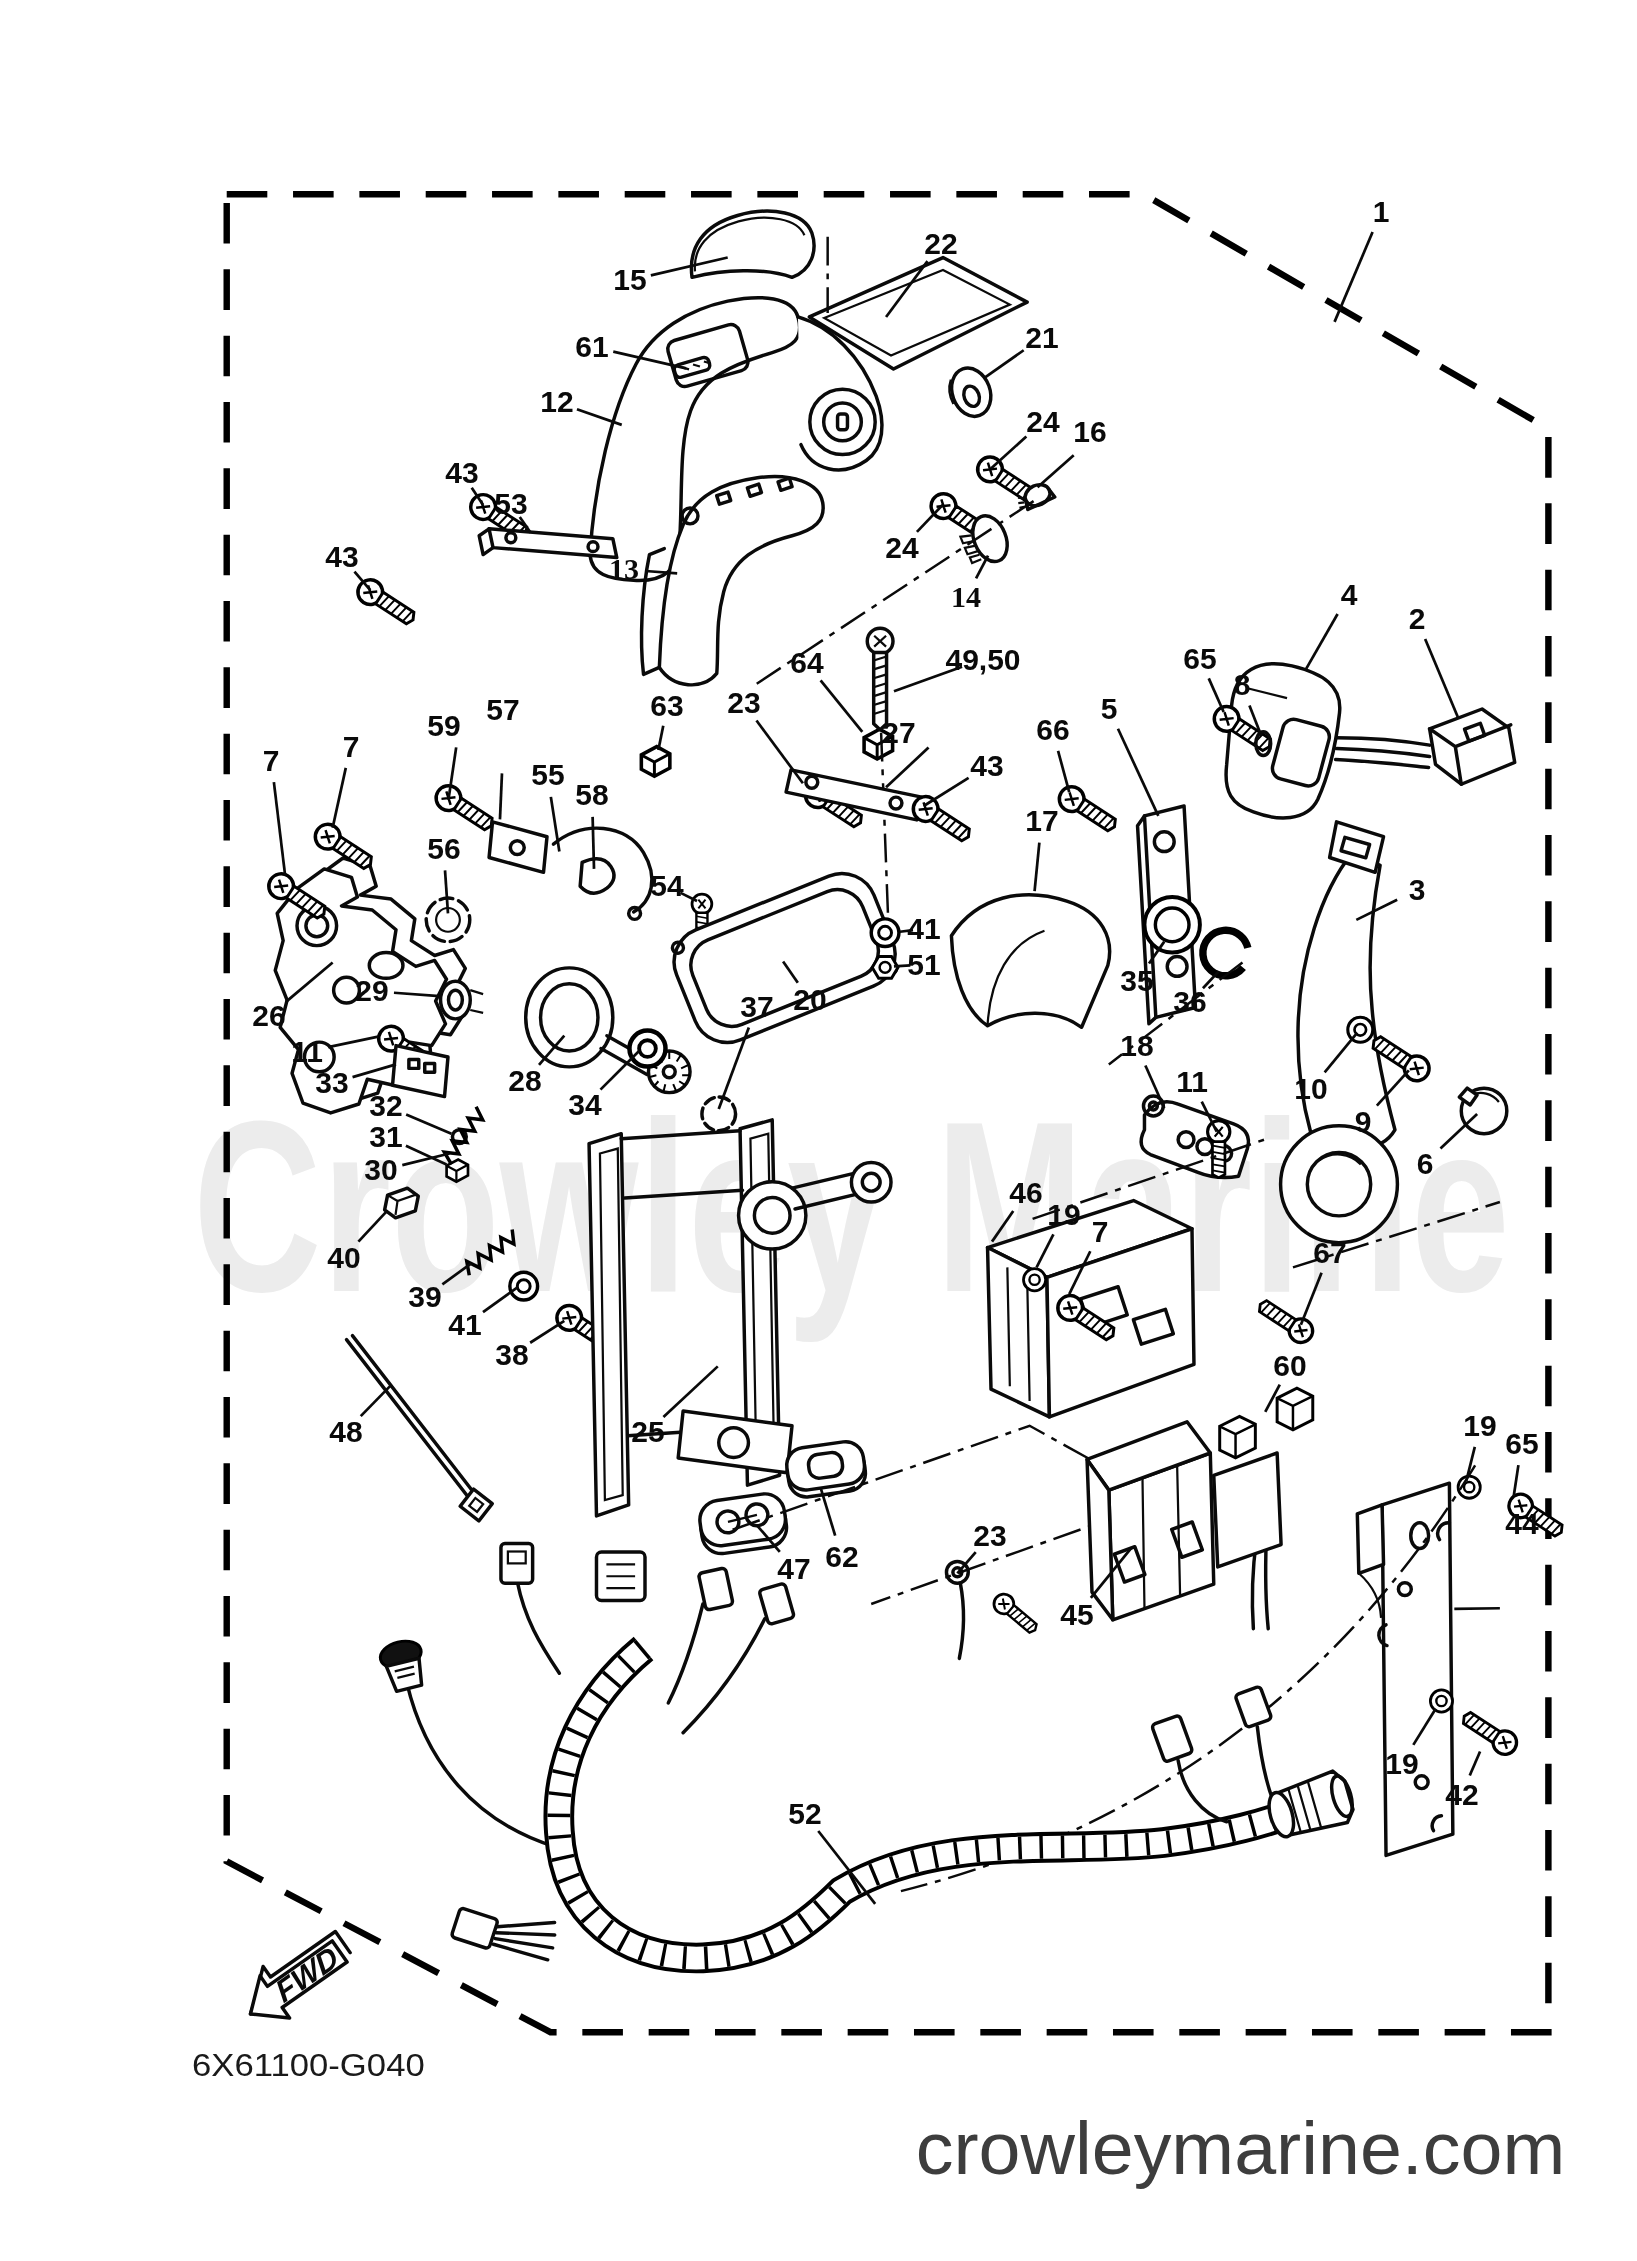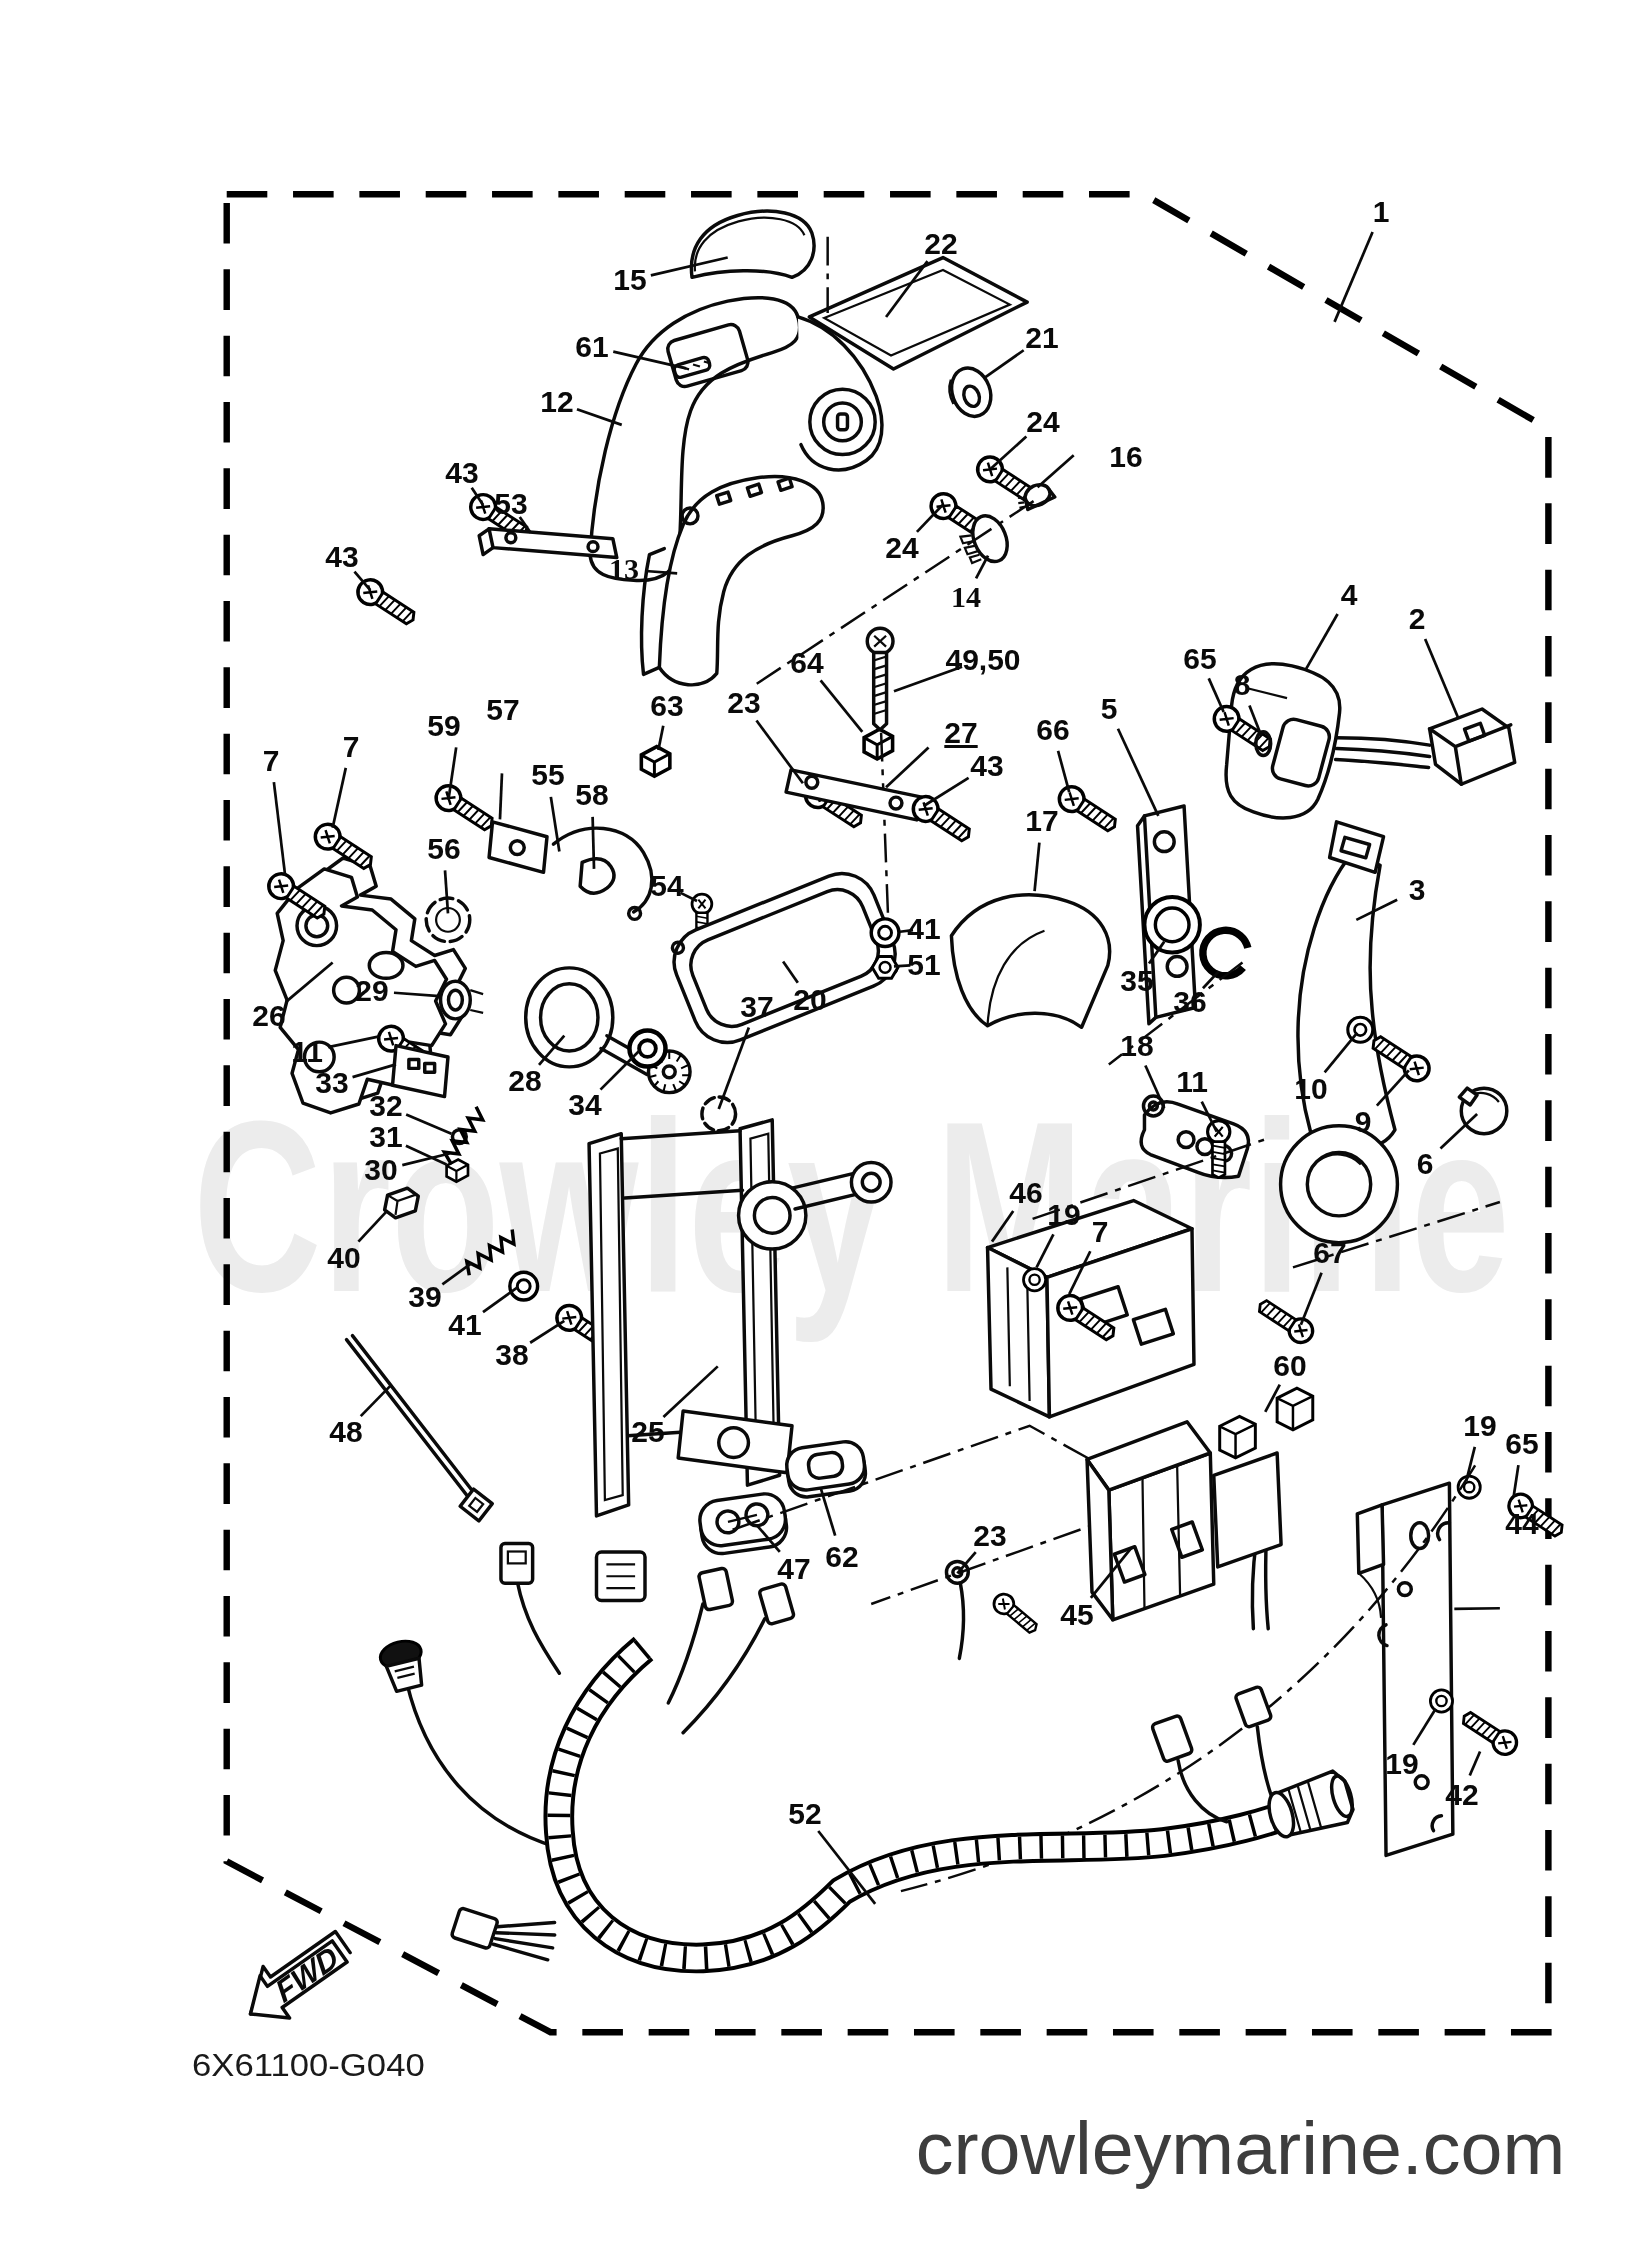--- a/index.html
+++ b/index.html
@@ -461,36 +461,36 @@
 </svg>
 
 <div id="callouts">
       <div class="callout" style="left: 1381px; top: 212px;">1</div>
       <div class="callout" style="left: 630px; top: 280px;">15</div>
       <div class="callout" style="left: 941px; top: 244px;">22</div>
       <div class="callout" style="left: 592px; top: 347px;">61</div>
       <div class="callout" style="left: 1042px; top: 338px;">21</div>
       <div class="callout" style="left: 557px; top: 402px;">12</div>
       <div class="callout" style="left: 1043px; top: 422px;">24</div>
-      <div class="callout" style="left: 1090px; top: 457px; margin-left: 36px;">16</div>
+      <div class="callout" style="left: 1090px; top: 432px;">16</div>
       <div class="callout" style="left: 902px; top: 548px;">24</div>
       <div class="callout" style="left: 966px; top: 597px; font-family: Liberation Serif, serif;">14</div>
       <div class="callout" style="left: 462px; top: 473px;">43</div>
       <div class="callout" style="left: 511px; top: 504px;">53</div>
       <div class="callout" style="left: 342px; top: 557px;">43</div>
       <div class="callout" style="left: 624px; top: 569px; font-family: Liberation Serif, serif;">13</div>
       <div class="callout" style="left: 1349px; top: 595px;">4</div>
       <div class="callout" style="left: 1417px; top: 619px;">2</div>
       <div class="callout" style="left: 807px; top: 663px;">64</div>
       <div class="callout" style="left: 983px; top: 660px;">49,50</div>
       <div class="callout" style="left: 1200px; top: 659px;">65</div>
       <div class="callout" style="left: 1242px; top: 685px;">8</div>
       <div class="callout" style="left: 667px; top: 706px;">63</div>
       <div class="callout" style="left: 744px; top: 703px;">23</div>
-      <div class="callout" style="left: 961px; top: 733px; text-decoration: underline;">27</div>
+      <div class="callout" style="left: 899px; top: 733px;">27</div>
       <div class="callout" style="left: 1053px; top: 730px;">66</div>
       <div class="callout" style="left: 1109px; top: 709px;">5</div>
       <div class="callout" style="left: 987px; top: 766px;">43</div>
       <div class="callout" style="left: 1042px; top: 821px;">17</div>
       <div class="callout" style="left: 271px; top: 761px;">7</div>
       <div class="callout" style="left: 351px; top: 747px;">7</div>
       <div class="callout" style="left: 444px; top: 726px;">59</div>
       <div class="callout" style="left: 503px; top: 710px;">57</div>
       <div class="callout" style="left: 548px; top: 775px;">55</div>
       <div class="callout" style="left: 592px; top: 795px;">58</div>

